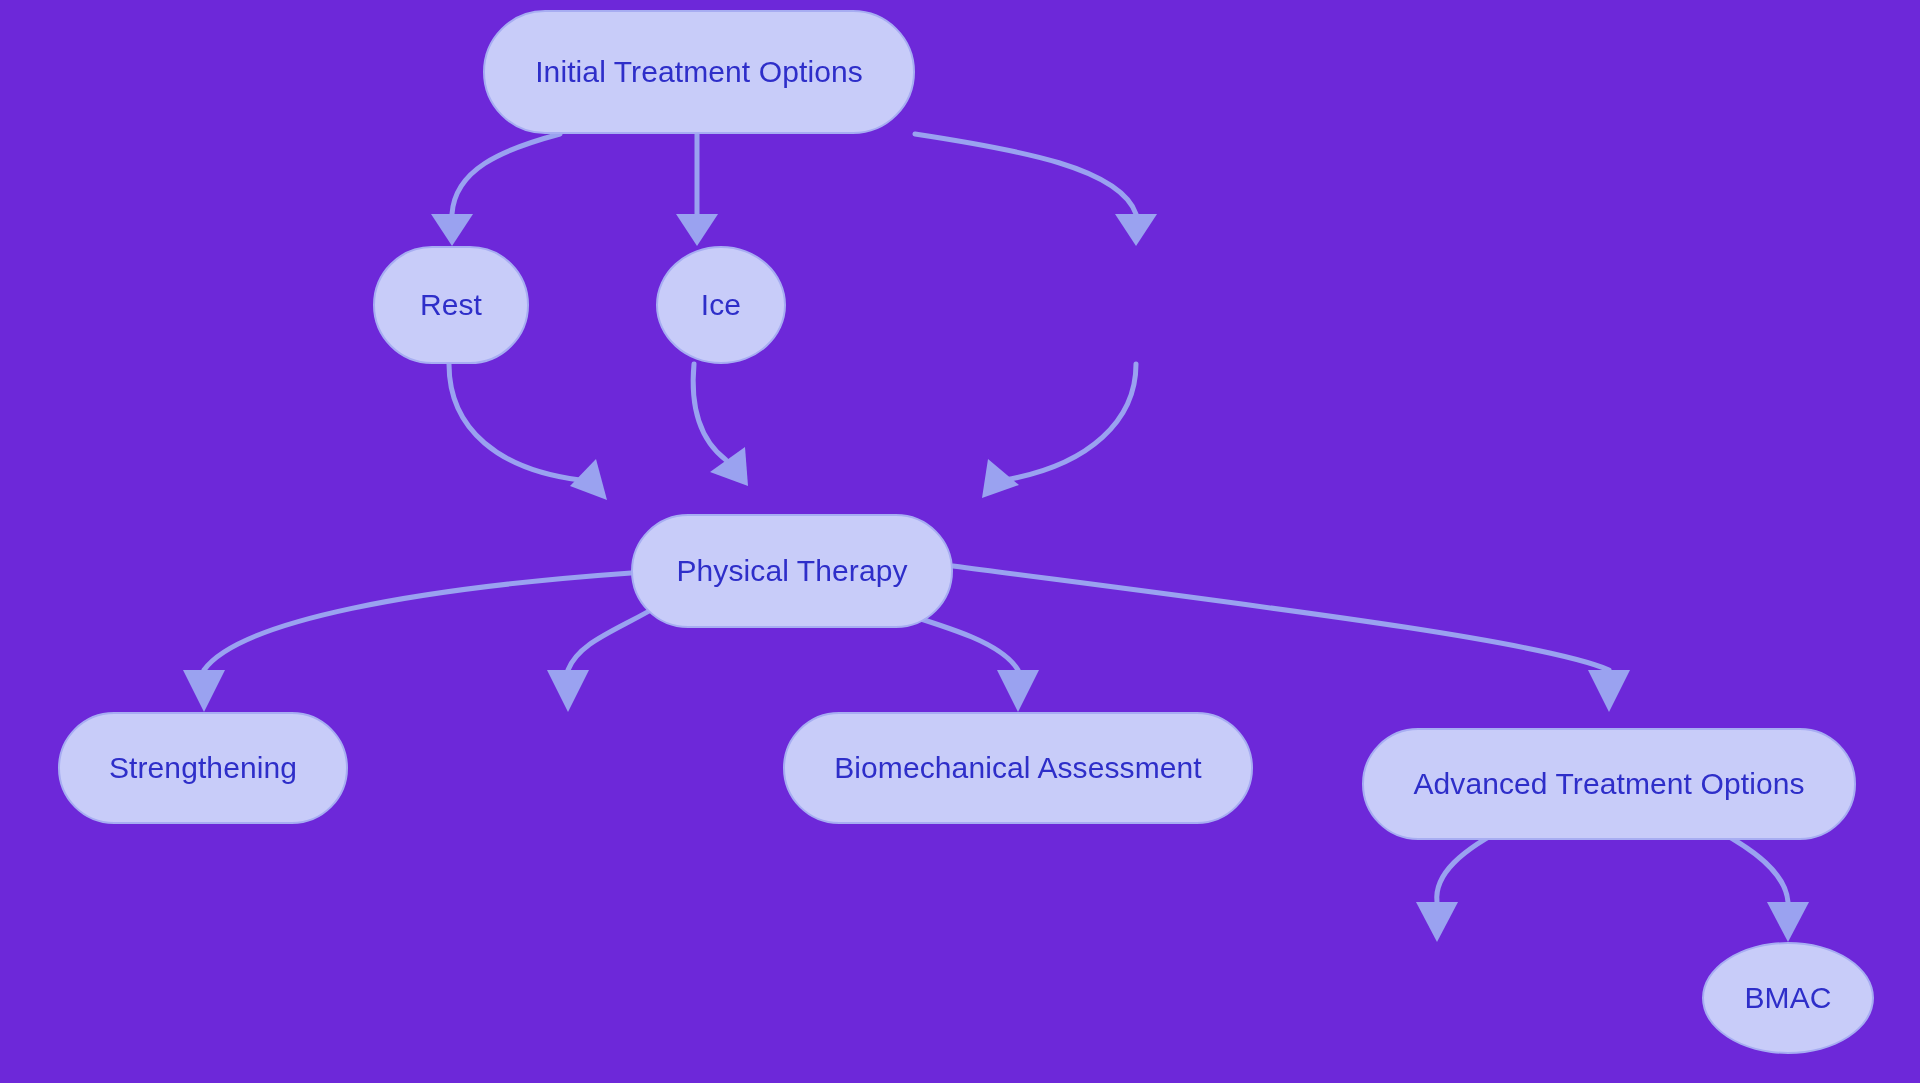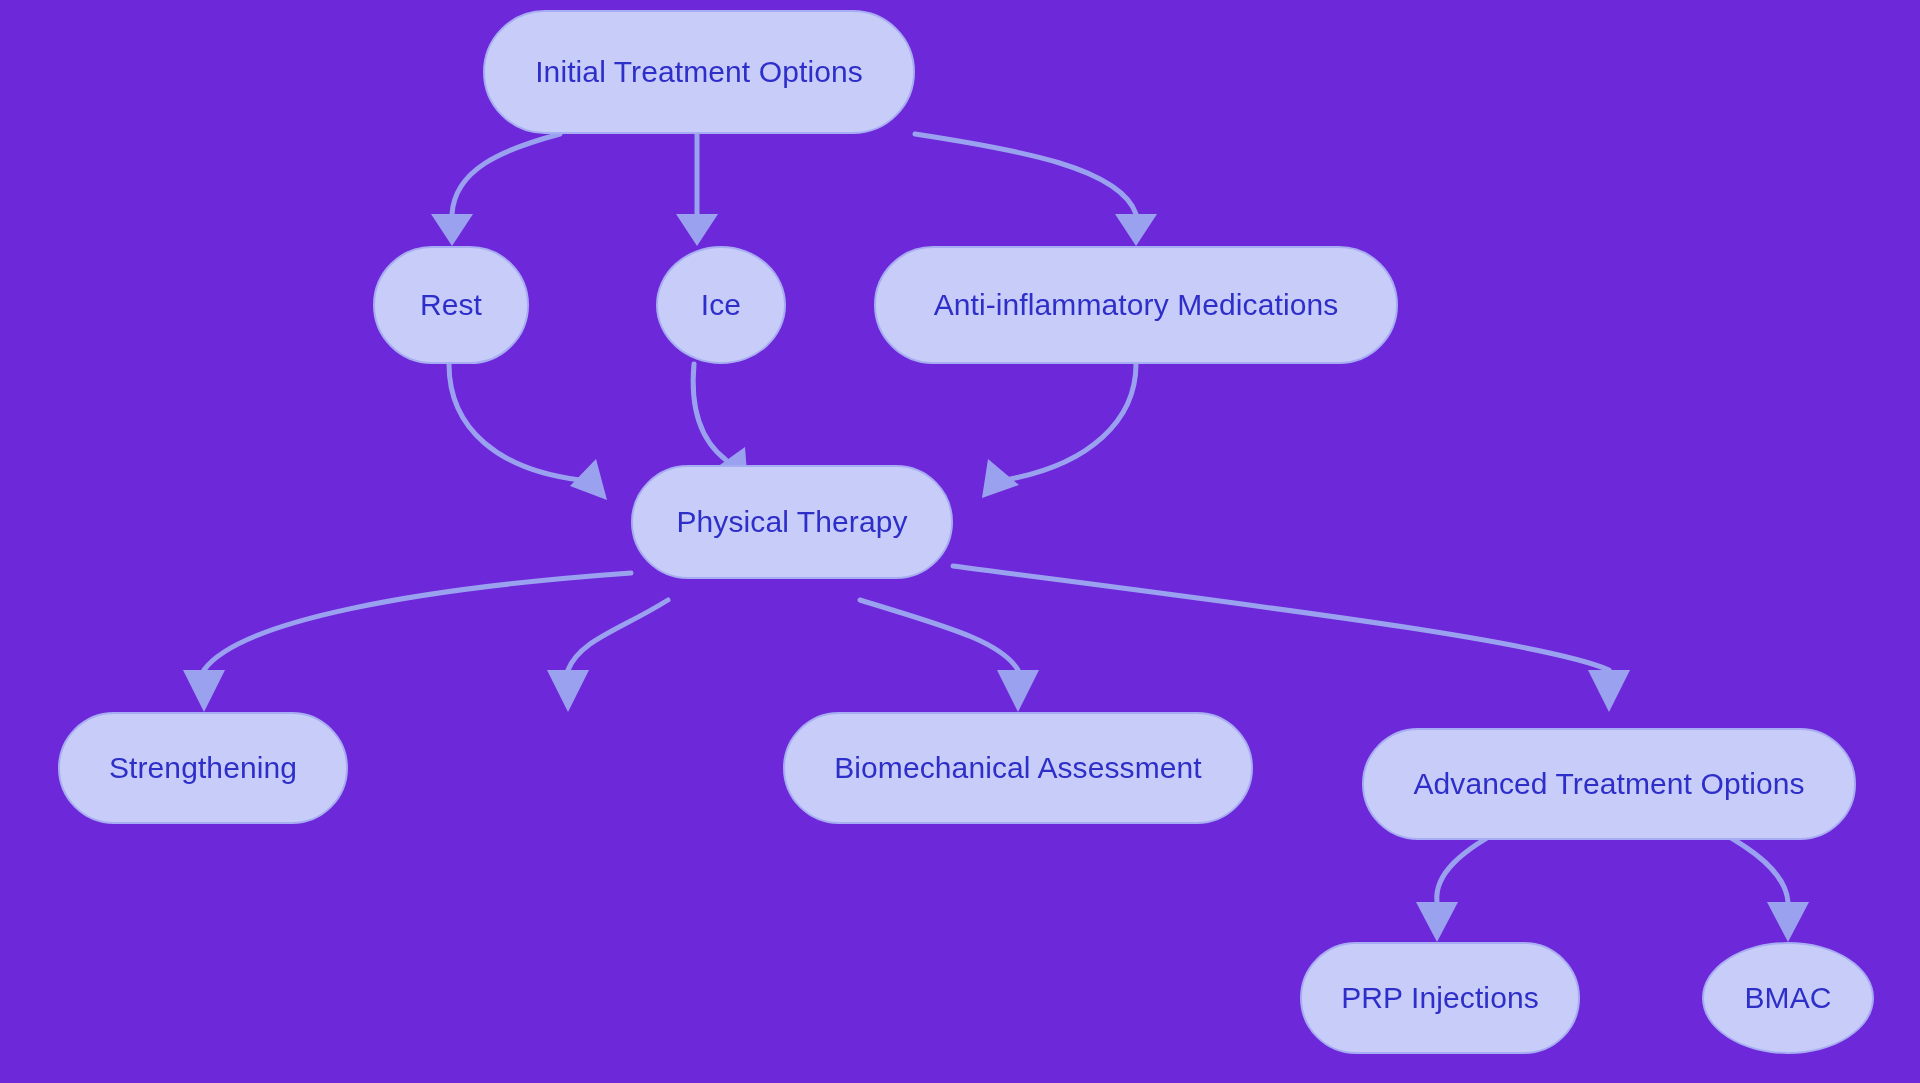--- a/index.html
+++ b/index.html
@@ -129,42 +129,36 @@
   </div>
 
   <div class="node" style="left:373px; top:246px; width:156px; height:118px; border-radius:59px;">
     <span class="node-label">Rest</span>
   </div>
 
   <div class="node" style="left:656px; top:246px; width:130px; height:118px; border-radius:65px/59px;">
     <span class="node-label">Ice</span>
   </div>
 
-  <div class="node" style="left:874px; top:246px; width:524px; height:118px; border-radius:59px;">
-    <span class="node-label">Anti-inflammatory Medications</span>
-  </div>
 
-  <div class="node" style="left:631px; top:465px; width:322px; height:114px; border-radius:57px;">
+  <div class="node" style="left:631px; top:514px; width:322px; height:114px; border-radius:57px;">
     <span class="node-label">Physical Therapy</span>
   </div>
 
   <div class="node" style="left:58px; top:712px; width:290px; height:112px; border-radius:56px;">
     <span class="node-label">Strengthening</span>
   </div>
 
 
   <div class="node" style="left:783px; top:712px; width:470px; height:112px; border-radius:56px;">
     <span class="node-label">Biomechanical Assessment</span>
   </div>
 
   <div class="node" style="left:1362px; top:728px; width:494px; height:112px; border-radius:56px;">
     <span class="node-label">Advanced Treatment Options</span>
   </div>
 
-  <div class="node" style="left:1300px; top:942px; width:280px; height:112px; border-radius:56px;">
-    <span class="node-label">PRP Injections</span>
-  </div>
 
   <div class="node" style="left:1702px; top:942px; width:172px; height:112px; border-radius:86px/56px;">
     <span class="node-label">BMAC</span>
   </div>
 
 </div>
 
 </body></html>

